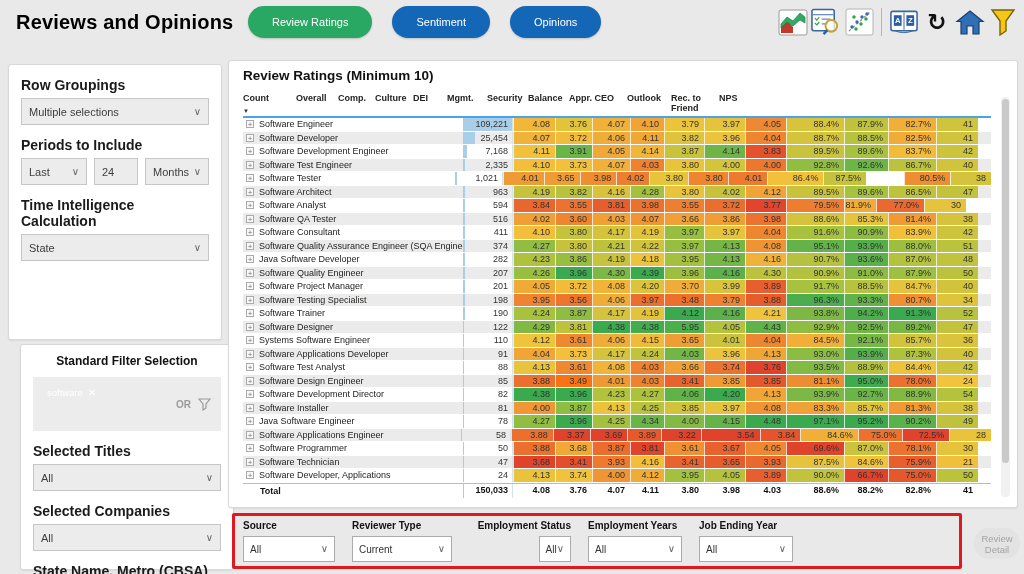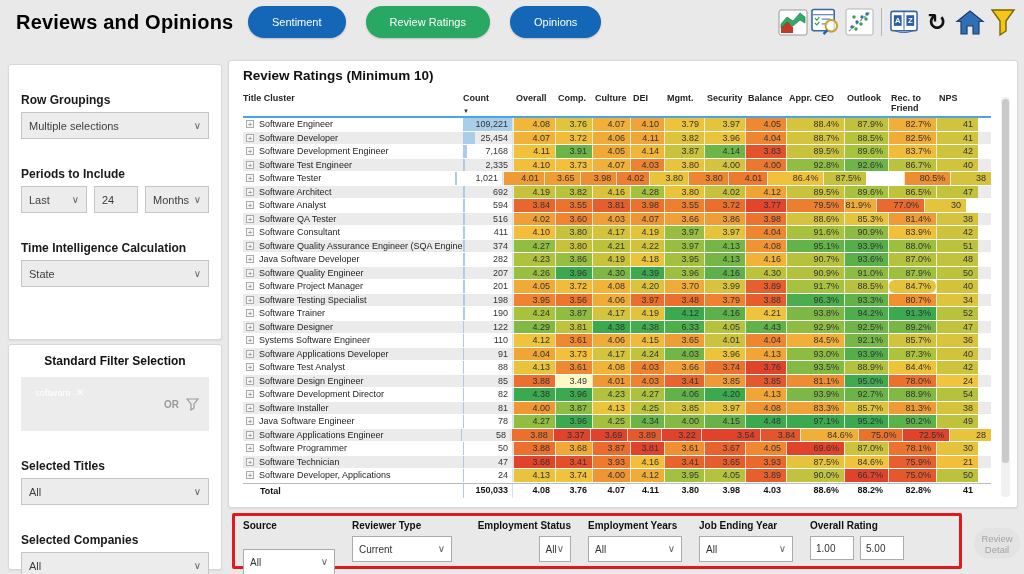--- a/index.html
+++ b/index.html
@@ -10,21 +10,21 @@
   #page-title{position:absolute;left:16px;top:11px;font-size:20px;font-weight:800;color:#000;letter-spacing:.2px}
   #nav-buttons{position:absolute;left:248px;top:6px;display:flex;gap:20px}
   .navbtn{height:32px;border-radius:16px;border:none;color:#fff;font-family:inherit;font-size:11px;padding:0 24px;cursor:pointer;box-shadow:0 1px 2px rgba(0,0,0,.18)}
   #toolbar-icons{position:absolute;right:6px;top:7px;display:flex;align-items:center;gap:3px}
   .ticon{width:30px;height:30px;display:flex;align-items:center;justify-content:center;cursor:pointer}
   .tool-divider{width:1px;height:28px;background:#b5b5b5;margin:0 4px}
   .refresh-glyph{font-size:23px;font-weight:bold;color:#111;line-height:26px;font-family:"DejaVu Sans",sans-serif}
 
   
   .panel-title{font-size:12px;font-weight:bold;color:#111;text-align:center;margin-top:9px}
-  .plabel{font-size:12px;font-weight:bold;color:#1a1a1a;margin:28px 12px 5px 12px}
+  .plabel{font-size:14px;font-weight:bold;color:#1a1a1a;margin:12px 12px 5px 12px}
   .pselect{margin:0 12px;background:#ececec;border:1px solid #c6c6c6;height:25px;display:flex;align-items:center;justify-content:space-between;padding:0 7px;font-size:11px;color:#3d3d3d;cursor:pointer}
   .chev{color:#666;font-size:10px;line-height:10px;font-family:"DejaVu Sans",sans-serif}
   #periods-row{display:flex;margin:0 12px;gap:7px}
   #periods-row .pselect{margin:0}
   #period-interval{width:50px;flex:none}
   #period-number{width:28px;flex:none;justify-content:flex-start}
   #period-unit{flex:1}
 
   #filter-softbox{margin:9px 12px 0 12px;background:#ececec;height:54px;position:relative}
   #filter-chip{position:absolute;left:7px;top:7px;color:#fff;font-size:9.5px;padding:3px 7px;border-radius:2px;display:flex;align-items:center;gap:5px;cursor:pointer}
@@ -62,22 +62,22 @@
   .bselect{background:#fff;border:1px solid #ababab;height:24px;display:flex;align-items:center;justify-content:space-between;padding:0 6px;font-size:10px;color:#333;cursor:pointer}
   .binput{background:#fff;border:1px solid #ababab;height:24px;width:44px;font-size:10px;color:#333;padding:0 5px;font-family:inherit;box-sizing:border-box}
   #rating-inputs{display:flex;gap:6px}
   #review-detail-btn{position:absolute;left:974px;top:528px;height:31px;width:46px;padding:0 2px;border:none;border-radius:15px;background:#e3e3e3;color:#a3a3a3;font-family:inherit;font-size:9.5px;line-height:11px;cursor:default}
 </style>
 </head>
 <body>
 
 <div id="page-title">Reviews and Opinions</div>
 <div id="nav-buttons">
+    <button class="navbtn" style="background: rgb(41, 168, 99);">Review Ratings</button>
     <button class="navbtn" style="background: rgb(20, 103, 183);">Sentiment</button>
-    <button class="navbtn" style="background: rgb(41, 168, 99);">Review Ratings</button>
     <button class="navbtn" style="background: rgb(20, 103, 183);">Opinions</button>
   </div>
 
 <div id="toolbar-icons">
   <span class="ticon">
     <svg width="30" height="27" viewBox="0 0 30 27">
       <rect x="1" y="1" width="28" height="25" rx="2" fill="#fdfdfd" stroke="#9a9a9a"></rect>
       <path d="M3 24 L3 17 9 12 15 18 15 24 Z" fill="#c0392b"></path>
       <path d="M3 15 L9 8 15 12 22 4 27 8 27 14 22 11 15 17 9 13 3 19 Z" fill="#2eac66" stroke="#19713e" stroke-width="0.6"></path>
     </svg>
@@ -155,21 +155,21 @@
       <span class="chev">∨</span>
     </div>
   </div>
   <div class="plabel">Time Intelligence Calculation</div>
   <div class="pselect">
     <span>State</span>
     <span class="chev">∨</span>
   </div>
 </div>
 
-<div class="card" id="filter-card" style="left:8px;top:344px;width:212px;height:224px">
+<div class="card" id="filter-card" style="left:20px;top:344px;width:212px;height:224px">
   <div class="panel-title">Standard Filter Selection</div>
   <div id="filter-softbox">
     <span id="filter-chip">
       <span>software</span>
       <span id="chip-close">✕</span>
     </span>
     <span id="or-label">OR</span>
     <span id="or-funnel">
       <svg width="13" height="13" viewBox="0 0 13 13">
           <path d="M1 1 H12 L8 6 V10 L5 12 V6 Z" fill="none" stroke="#9a9a9a" stroke-width="1.2"></path>
@@ -190,21 +190,20 @@
   <div class="pselect">
     
     
   </div>
 </div>
 
 <div class="card" id="table-card">
   <div id="table-title">Review Ratings (Minimum 10)</div>
   <div id="grid">
     <div id="grid-header">
-        <div class="th" style="width: 220px;"><span>Title Cluster</span></div>
         <div class="th" style="width: 50px;"><span>Count</span><span class="sort-arrow">▼</span></div>
         <div class="th" style="width: 42px; padding-left: 3px;"><span>Overall</span></div>
         <div class="th" style="width: 37px; padding-left: 3px;"><span>Comp.</span></div>
         <div class="th" style="width: 38px; padding-left: 3px;"><span>Culture</span></div>
         <div class="th" style="width: 34px; padding-left: 3px;"><span>DEI</span></div>
         <div class="th" style="width: 40px; padding-left: 3px;"><span>Mgmt.</span></div>
         <div class="th" style="width: 41px; padding-left: 3px;"><span>Security</span></div>
         <div class="th" style="width: 41px; padding-left: 3px;"><span>Balance</span></div>
         <div class="th" style="width: 58px; padding-left: 3px;"><span>Appr. CEO</span></div>
         <div class="th" style="width: 44px; padding-left: 3px;"><span>Outlook</span></div>
@@ -300,21 +299,21 @@
           <div class="td heat" style="width: 58px; background: rgb(242, 193, 60);">86.4%</div>
           <div class="td heat" style="width: 44px; background: rgb(197, 194, 61);">87.5%</div>
           <div class="td heat" style="width: 48px; background: rgb(238, 142, 51); margin-left: 38px;">80.5%</div>
           <div class="td heat" style="width: 42px; background: rgb(214, 195, 61);">38</div>
         </div>
         <div class="tr">
           <div class="td title-cell" style="width: 220px;">
             <span class="expand">+</span>
             <span>Software Architect</span>
           </div>
-          <div class="td count-cell" style="width: 50px;"><div class="count-bar" style="width: 0.8%; background: rgb(169, 206, 233);"></div><span class="count-text">692</span></div>
+          <div class="td count-cell" style="width: 50px;"><div class="count-bar" style="width: 0.8%; background: rgb(169, 206, 233);"></div><span class="count-text">963</span></div>
           <div class="td heat" style="width: 42px; background: rgb(198, 194, 61);">4.19</div>
           <div class="td heat" style="width: 37px; background: rgb(184, 194, 62);">3.82</div>
           <div class="td heat" style="width: 38px; background: rgb(217, 195, 61);">4.16</div>
           <div class="td heat" style="width: 34px; background: rgb(163, 193, 63);">4.28</div>
           <div class="td heat" style="width: 40px; background: rgb(232, 195, 60);">3.80</div>
           <div class="td heat" style="width: 41px; background: rgb(198, 194, 61);">4.02</div>
           <div class="td heat" style="width: 41px; background: rgb(240, 163, 54);">4.12</div>
           <div class="td heat" style="width: 58px; background: rgb(200, 194, 61);">89.5%</div>
           <div class="td heat" style="width: 44px; background: rgb(167, 194, 62);">89.6%</div>
           <div class="td heat" style="width: 48px; background: rgb(191, 194, 61);">86.5%</div>
@@ -436,21 +435,21 @@
           <div class="td count-cell" style="width: 50px;"><div class="count-bar" style="width: 0.2%; background: rgb(169, 206, 233);"></div><span class="count-text">201</span></div>
           <div class="td heat" style="width: 42px; background: rgb(240, 170, 56);">4.05</div>
           <div class="td heat" style="width: 37px; background: rgb(242, 188, 59);">3.72</div>
           <div class="td heat" style="width: 38px; background: rgb(241, 180, 57);">4.08</div>
           <div class="td heat" style="width: 34px; background: rgb(221, 195, 61);">4.20</div>
           <div class="td heat" style="width: 40px; background: rgb(240, 172, 56);">3.70</div>
           <div class="td heat" style="width: 41px; background: rgb(217, 195, 61);">3.99</div>
           <div class="td heat" style="width: 41px; background: rgb(231, 95, 46);">3.89</div>
           <div class="td heat" style="width: 58px; background: rgb(167, 194, 62);">91.7%</div>
           <div class="td heat" style="width: 44px; background: rgb(183, 194, 62);">88.5%</div>
-          <div class="td heat" style="width: 48px; background: rgb(230, 195, 60); border-radius: 6px;">84.7%</div>
+          <div class="td heat" style="width: 48px; background: rgb(230, 195, 60);">84.7%</div>
           <div class="td heat" style="width: 42px; background: rgb(210, 195, 61);">40</div>
         </div>
         <div class="tr">
           <div class="td title-cell" style="width: 220px;">
             <span class="expand">+</span>
             <span>Software Testing Specialist</span>
           </div>
           <div class="td count-cell" style="width: 50px;"><div class="count-bar" style="width: 0.2%; background: rgb(169, 206, 233);"></div><span class="count-text">198</span></div>
           <div class="td heat" style="width: 42px; background: rgb(238, 132, 49);">3.95</div>
           <div class="td heat" style="width: 37px; background: rgb(236, 118, 47);">3.56</div>
@@ -485,21 +484,21 @@
         <div class="tr">
           <div class="td title-cell" style="width: 220px;">
             <span class="expand">+</span>
             <span>Software Designer</span>
           </div>
           <div class="td count-cell" style="width: 50px;"><div class="count-bar" style="width: 0.1%; background: rgb(169, 206, 233);"></div><span class="count-text">122</span></div>
           <div class="td heat" style="width: 42px; background: rgb(130, 185, 68);">4.29</div>
           <div class="td heat" style="width: 37px; background: rgb(191, 194, 61);">3.81</div>
           <div class="td heat" style="width: 38px; background: rgb(59, 170, 79);">4.38</div>
           <div class="td heat" style="width: 34px; background: rgb(68, 172, 78);">4.38</div>
-          <div class="td heat" style="width: 40px; background: rgb(77, 174, 76);">6.33</div>
+          <div class="td heat" style="width: 40px; background: rgb(77, 174, 76);">5.95</div>
           <div class="td heat" style="width: 41px; background: rgb(180, 194, 62);">4.05</div>
           <div class="td heat" style="width: 41px; background: rgb(97, 178, 73);">4.43</div>
           <div class="td heat" style="width: 58px; background: rgb(143, 188, 66);">92.9%</div>
           <div class="td heat" style="width: 44px; background: rgb(111, 181, 71);">92.5%</div>
           <div class="td heat" style="width: 48px; background: rgb(120, 183, 70);">89.2%</div>
           <div class="td heat" style="width: 42px; background: rgb(195, 194, 61);">47</div>
         </div>
         <div class="tr">
           <div class="td title-cell" style="width: 220px;">
             <span class="expand">+</span>
@@ -554,21 +553,21 @@
           <div class="td heat" style="width: 48px; background: rgb(237, 195, 60);">84.4%</div>
           <div class="td heat" style="width: 42px; background: rgb(206, 195, 61);">42</div>
         </div>
         <div class="tr">
           <div class="td title-cell" style="width: 220px;">
             <span class="expand">+</span>
             <span>Software Design Engineer</span>
           </div>
           <div class="td count-cell" style="width: 50px;"><div class="count-bar" style="width: 0.1%; background: rgb(169, 206, 233);"></div><span class="count-text">85</span></div>
           <div class="td heat" style="width: 42px; background: rgb(235, 112, 46);">3.88</div>
-          <div class="td heat" style="width: 37px; background: #fef9c3;">3.49</div>
+          <div class="td heat" style="width: 37px; background: #f97316;">3.49</div>
           <div class="td heat" style="width: 38px; background: rgb(239, 153, 52);">4.01</div>
           <div class="td heat" style="width: 34px; background: rgb(238, 130, 48);">4.03</div>
           <div class="td heat" style="width: 40px; background: rgb(232, 100, 46);">3.41</div>
           <div class="td heat" style="width: 41px; background: rgb(239, 154, 53);">3.85</div>
           <div class="td heat" style="width: 41px; background: rgb(229, 87, 45);">3.85</div>
           <div class="td heat" style="width: 58px; background: rgb(238, 140, 50);">81.1%</div>
           <div class="td heat" style="width: 44px; background: rgb(63, 171, 78);">95.0%</div>
           <div class="td heat" style="width: 48px; background: rgb(235, 113, 47);">78.0%</div>
           <div class="td heat" style="width: 42px; background: rgb(242, 195, 60);">24</div>
         </div>
@@ -718,21 +717,21 @@
         </div>
       </div>
   </div>
   <div id="table-scrollbar">
     <div id="table-scroll-thumb"></div>
   </div>
 </div>
 
 <div id="bottom-bar">
   <div id="bottom-fields">
-      <div class="bfield" style="width: 92px; gap: 13px;">
+      <div class="bfield" style="width: 92px;">
         <div class="blabel">Source</div>
         <div class="bselect">
           <span>All</span>
           <span class="chev">∨</span>
         </div>
       </div>
       <div class="bfield" style="width: 100px;">
         <div class="blabel">Reviewer Type</div>
         <div class="bselect">
           <span>Current</span>
@@ -753,22 +752,15 @@
           <span class="chev">∨</span>
         </div>
       </div>
       <div class="bfield" style="width: 94px;">
         <div class="blabel">Job Ending Year</div>
         <div class="bselect">
           <span>All</span>
           <span class="chev">∨</span>
         </div>
       </div>
-      <div class="bfield">
-        <div class="blabel">Overall Rating</div>
-        <div id="rating-inputs">
-          <input class="binput" value="1.00" style="">
-          <input class="binput" value="5.00" style="">
-        </div>
-      </div>
     </div>
 </div>
 <button id="review-detail-btn" disabled="">Review Detail</button>
 
 </body></html>

